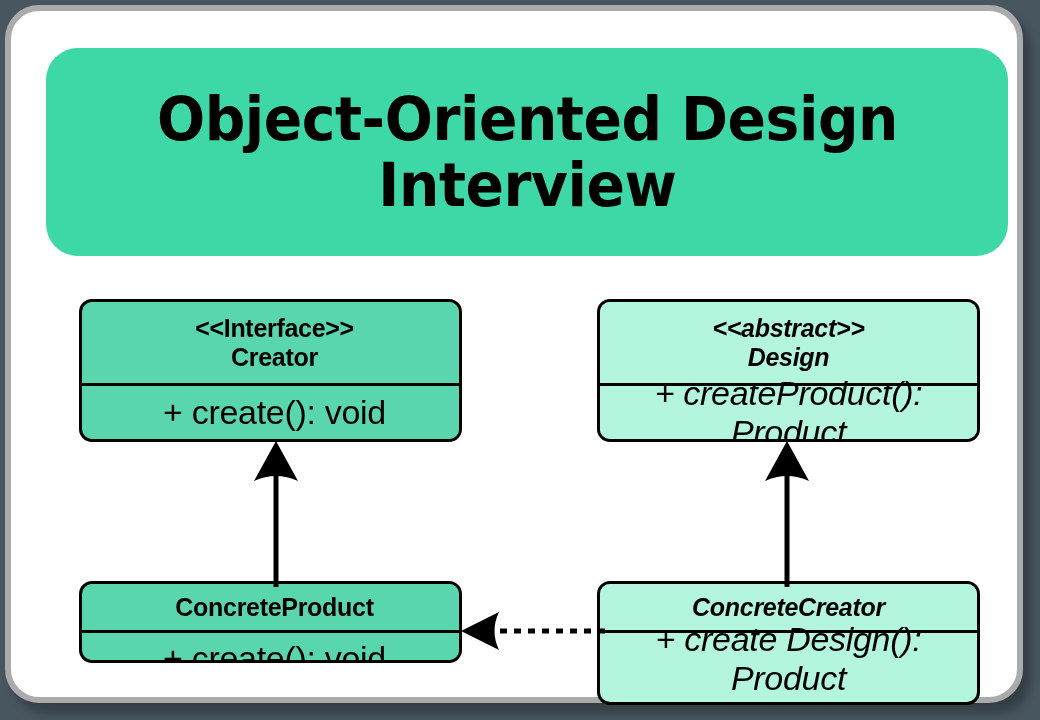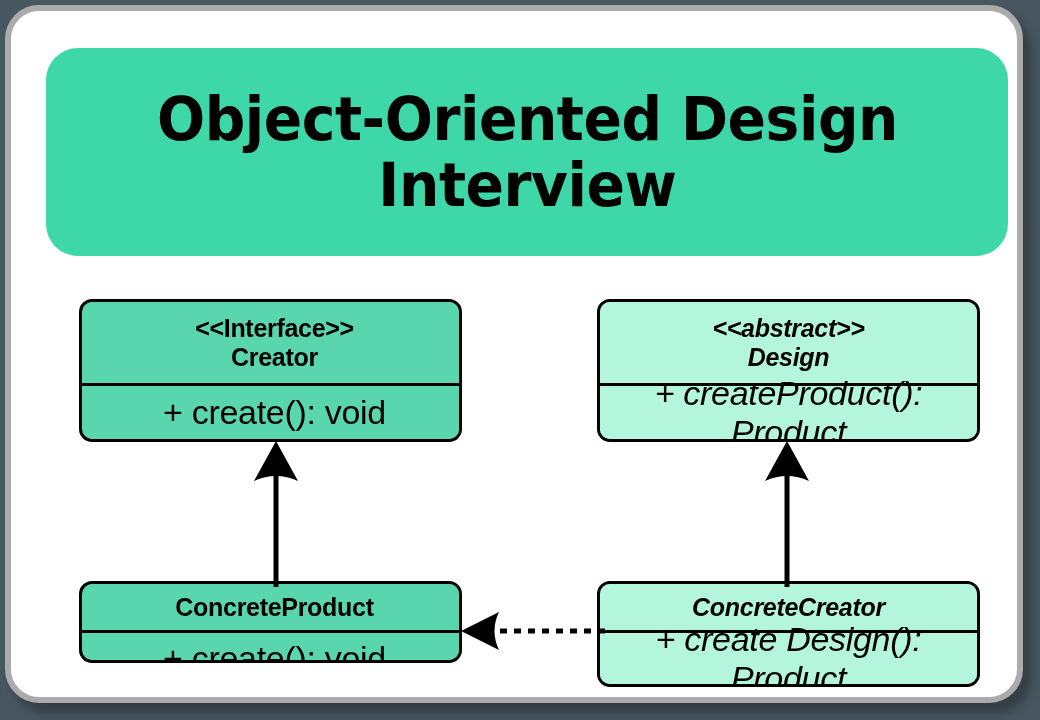--- a/index.html
+++ b/index.html
@@ -86,21 +86,21 @@
 
   .tone-mid  { background: #59d6ad; }
   .tone-mid  .compartment { background: #59d6ad; margin-left: 8px; }
   .tone-pale { background: #b4f5de; }
   .tone-pale .compartment { background: #b4f5de; font-style: italic; }
 
   
   #box-product        { left: 68px;  top: 288px; width: 383px; height: 143px; }
   #box-creator        { left: 586px; top: 288px; width: 383px; height: 143px; }
   #box-concreteproduct{ left: 68px;  top: 570px; width: 383px; height: 82px; }
-  #box-concretecreator{ left: 586px; top: 570px; width: 383px; height: 106px; }
+  #box-concretecreator{ left: 586px; top: 570px; width: 383px; height: 124px; }
 
   #box-product .header,
   #box-creator .header          { height: 81px; }
   #box-product .methods,
   #box-creator .methods         { height: 53px; }
   #box-concreteproduct .header,
   #box-concretecreator .header  { height: 46px; }
   #box-concreteproduct .methods,
   #box-concretecreator .methods { height: 51px; }
 

